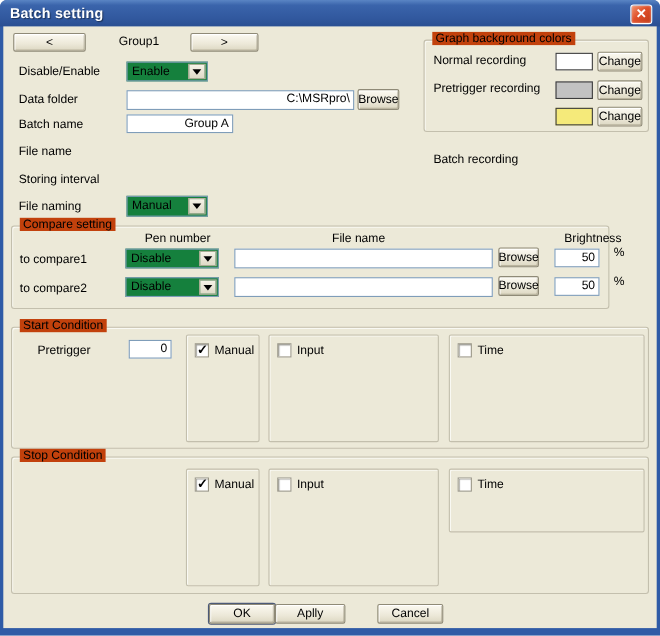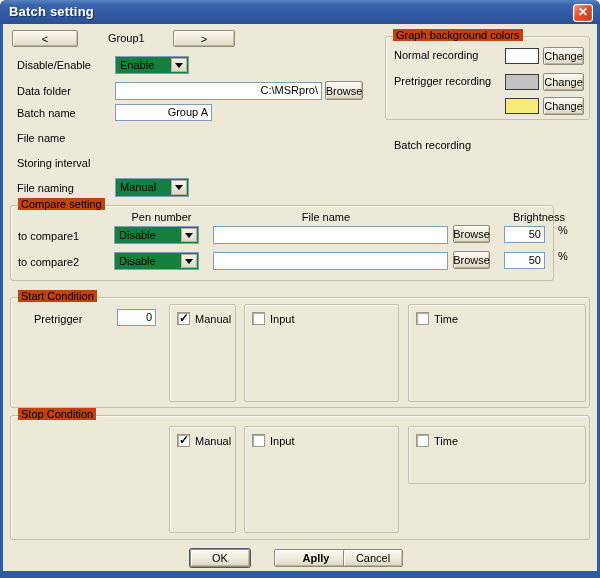--- a/index.html
+++ b/index.html
@@ -213,15 +213,15 @@
     </div>
     <div class="cond-box" style="left:397px; top:10px; width:178px; height:58px;">
       <div class="check-row">
         <span class="checkbox"></span>
         <span class="check-label">Time</span>
       </div>
     </div>
   </div>
 
   <div class="btn default" style="left:190px; top:549px; width:60px; height:18px;">OK</div>
-  <div class="btn" style="left:274px; top:549px; width:84px; height:18px;font-weight:bold;">Aplly</div>
+  <div class="btn" style="left:250px; top:549px; width:64px; height:18px;">Aplly</div>
   <div class="btn" style="left:343px; top:549px; width:60px; height:18px;">Cancel</div>
 </div>
 
 </body></html>

